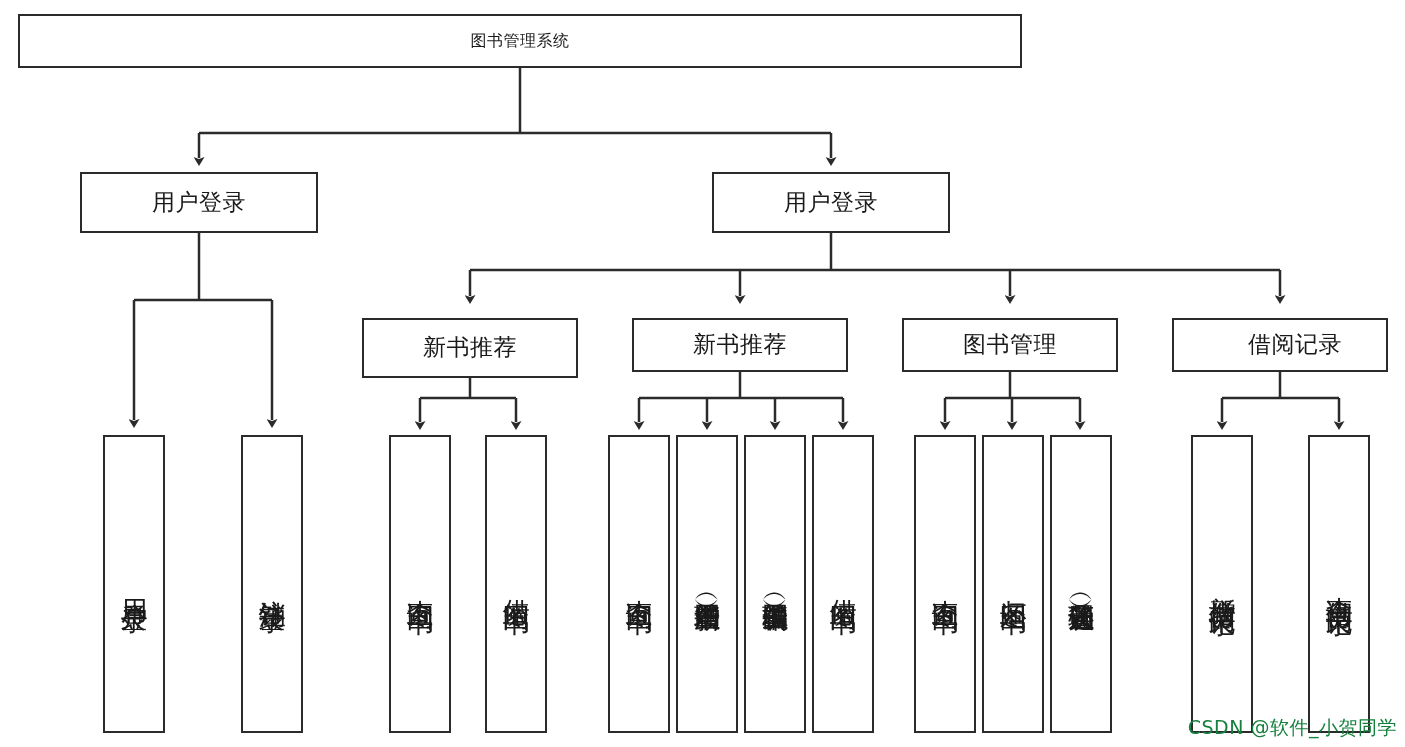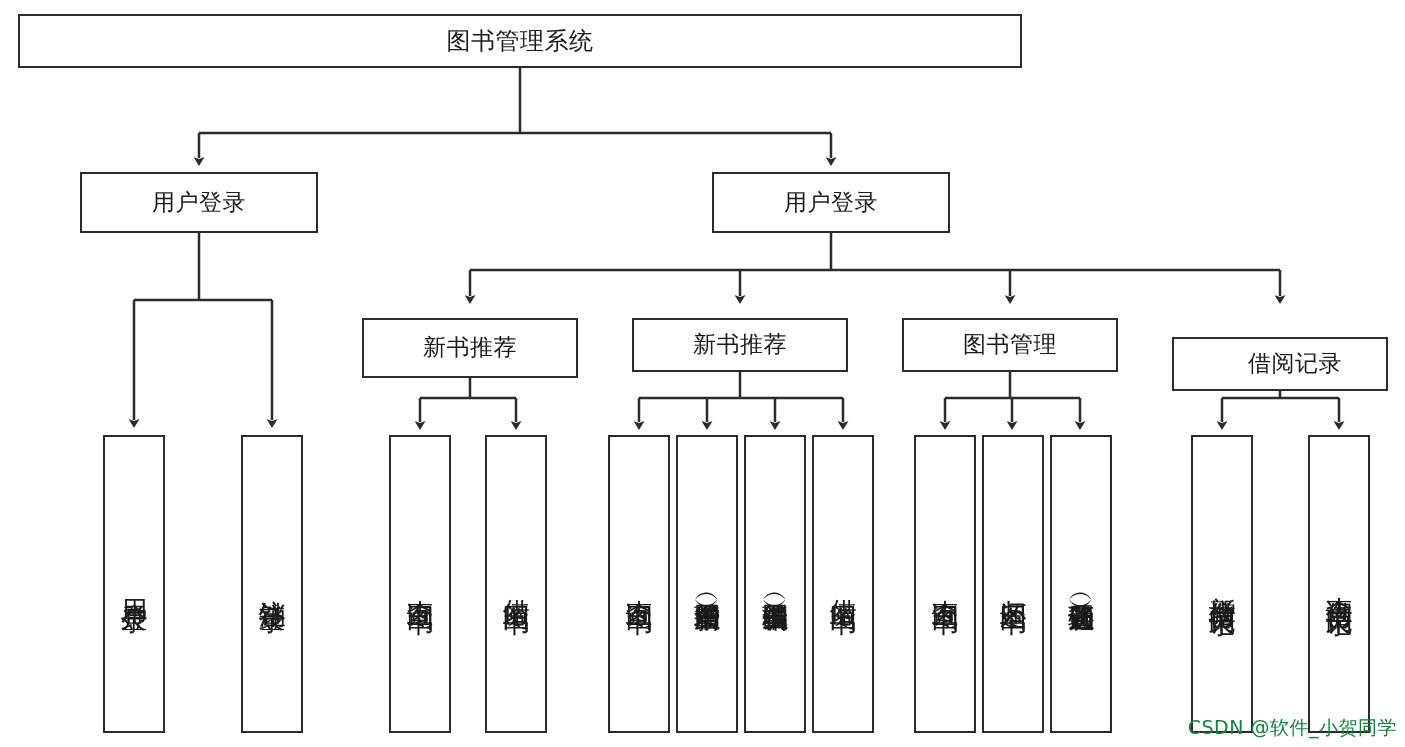--- a/index.html
+++ b/index.html
@@ -40,21 +40,21 @@
     text-align: center;
     line-height: 1.18;
     letter-spacing: 0.5px;
   }
   
   .h-node .lbl {
     font-size: 23px;
     white-space: nowrap;
   }
   .root .lbl {
-    font-size: 24px;
+    font-size: 16px;
     text-align: right;
   }
   
   .v-node {
     align-items: center;
     justify-content: center;
   }
   .v-node .lbl {
     writing-mode: vertical-rl;
     text-orientation: upright;
@@ -145,21 +145,21 @@
 
   <div class="node h-node" style="left:362px; top:318px; width:216px; height:60px;">
     <span class="lbl">新书推荐</span>
   </div>
   <div class="node h-node" style="left:632px; top:318px; width:216px; height:54px;">
     <span class="lbl">新书推荐</span>
   </div>
   <div class="node h-node" style="left:902px; top:318px; width:216px; height:54px;">
     <span class="lbl">图书管理</span>
   </div>
-  <div class="node h-node" style="left:1172px; top:337px; width:216px; height:54px;padding-left:30px;">
+  <div class="node h-node" style="left:1172px; top:318px; width:216px; height:54px;padding-left:30px;">
     <span class="lbl">借阅记录</span>
   </div>
 
   <div class="node v-node" style="left:103px; top:435px; width:62px; height:298px;">
     <span class="lbl">用户登录</span>
   </div>
   <div class="node v-node" style="left:241px; top:435px; width:62px; height:298px;">
     <span class="lbl">注销登录</span>
   </div>
 

